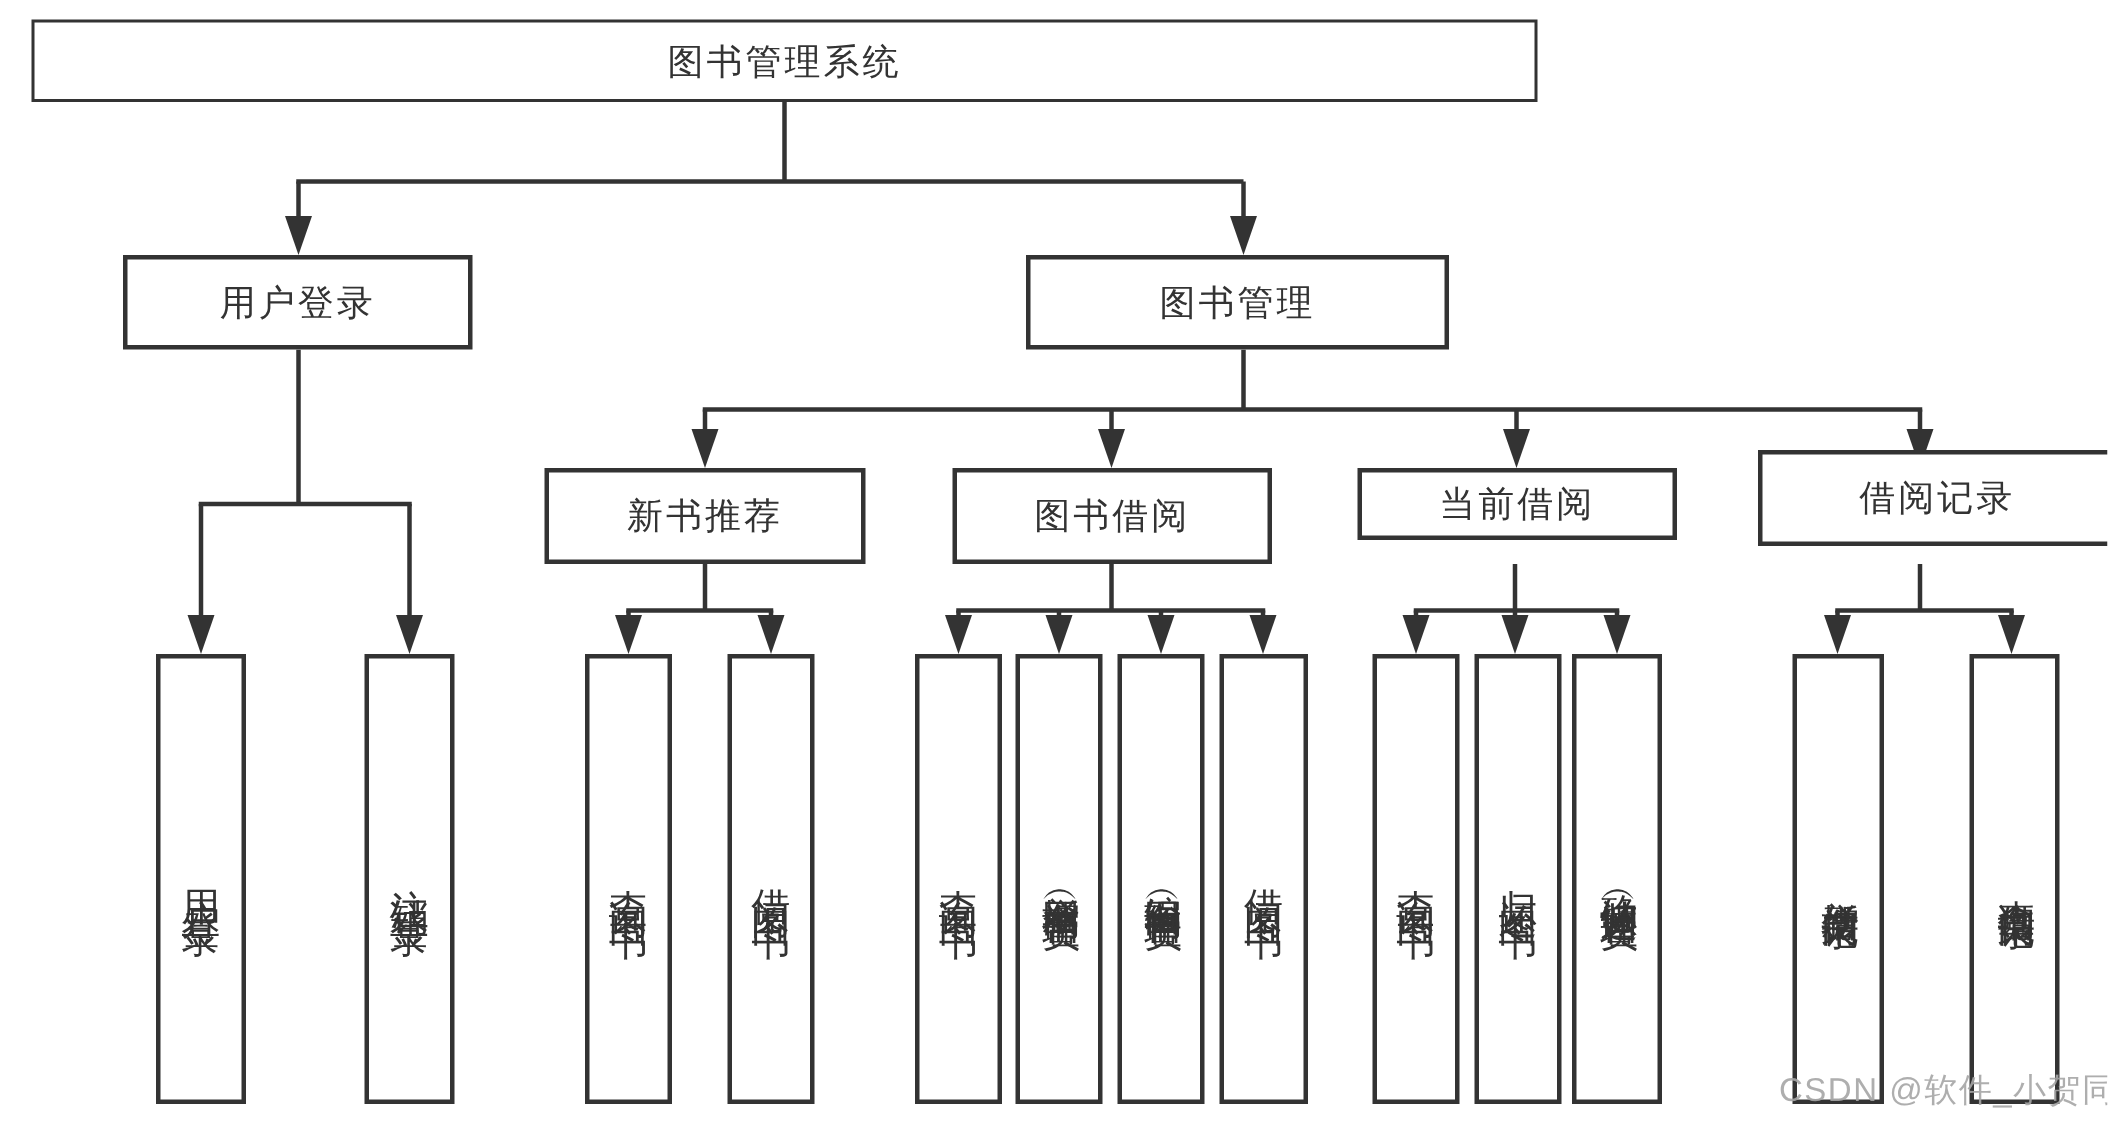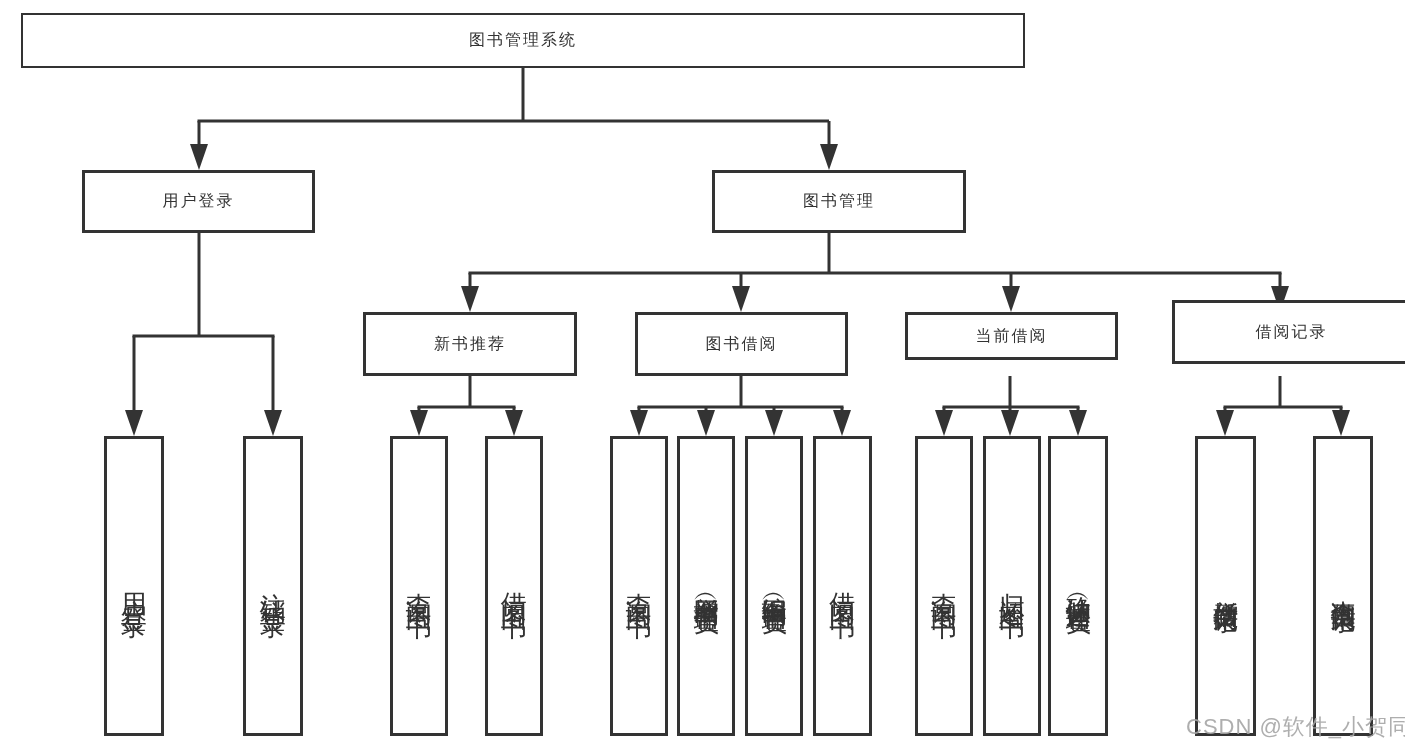--- a/index.html
+++ b/index.html
@@ -20,21 +20,21 @@
   .box {
     position: absolute;
     background: #ffffff;
     border: 3px solid #333333;
     box-sizing: border-box;
     display: flex;
     align-items: center;
     justify-content: center;
   }
   .hlabel {
-    font-size: 16px;
+    font-size: 24px;
     letter-spacing: 2px;
     white-space: nowrap;
   }
   .leaf .vlabel {
     writing-mode: vertical-rl;
     text-orientation: mixed;
     font-size: 26px;
     letter-spacing: 7px;
     line-height: 1.1;
     white-space: nowrap;
@@ -125,21 +125,21 @@
     </g>
   </svg>
 
   <div class="box" style="left:21px; top:13px; width:1004px; height:55px; border-width:2.5px;">
     <span class="hlabel">图书管理系统</span>
   </div>
 
   <div class="box" style="left:82px; top:170px; width:233px; height:63px;">
     <span class="hlabel">用户登录</span>
   </div>
-  <div class="box" style="left:712px; top:170px; width:254px; height:63px;">
+  <div class="box" style="left:684px; top:170px; width:282px; height:63px;">
     <span class="hlabel">图书管理</span>
   </div>
 
   <div class="box" style="left:635px; top:312px; width:213px; height:64px;">
     <span class="hlabel">图书借阅</span>
   </div>
   <div class="box" style="left:363px; top:312px; width:214px; height:64px;">
     <span class="hlabel">新书推荐</span>
   </div>
   <div class="box" style="left:905px; top:312px; width:213px; height:48px;">

